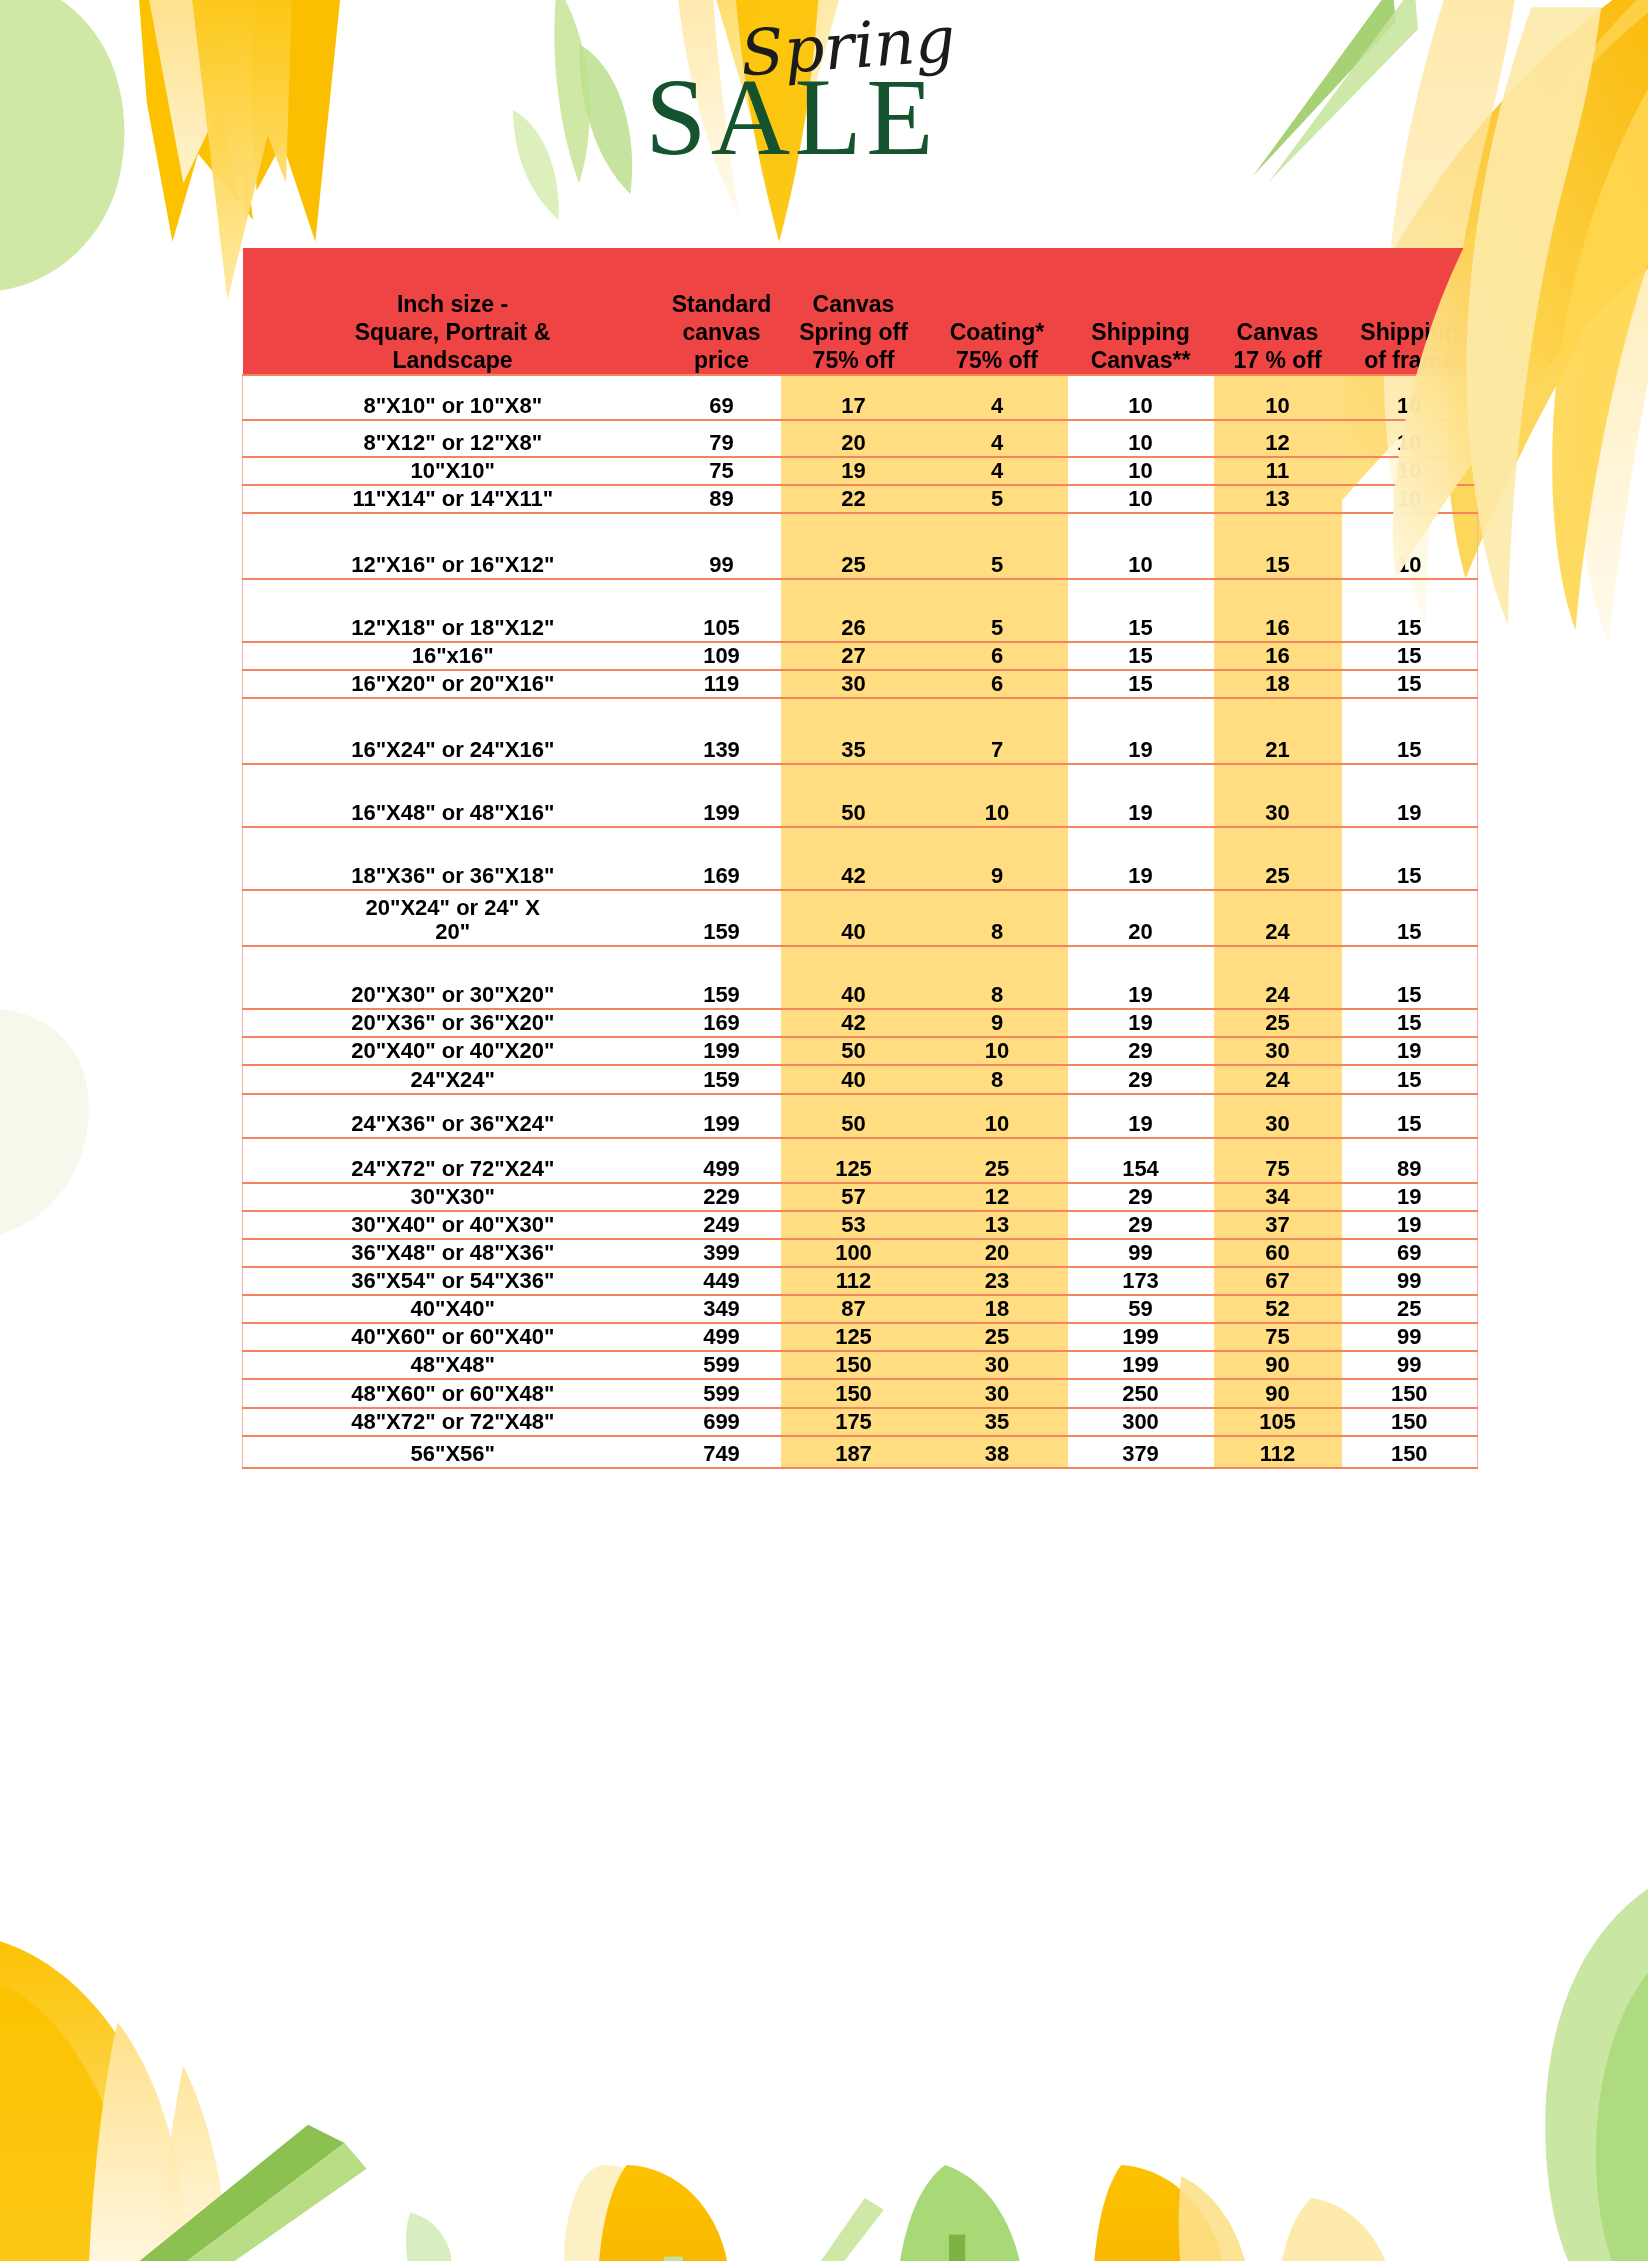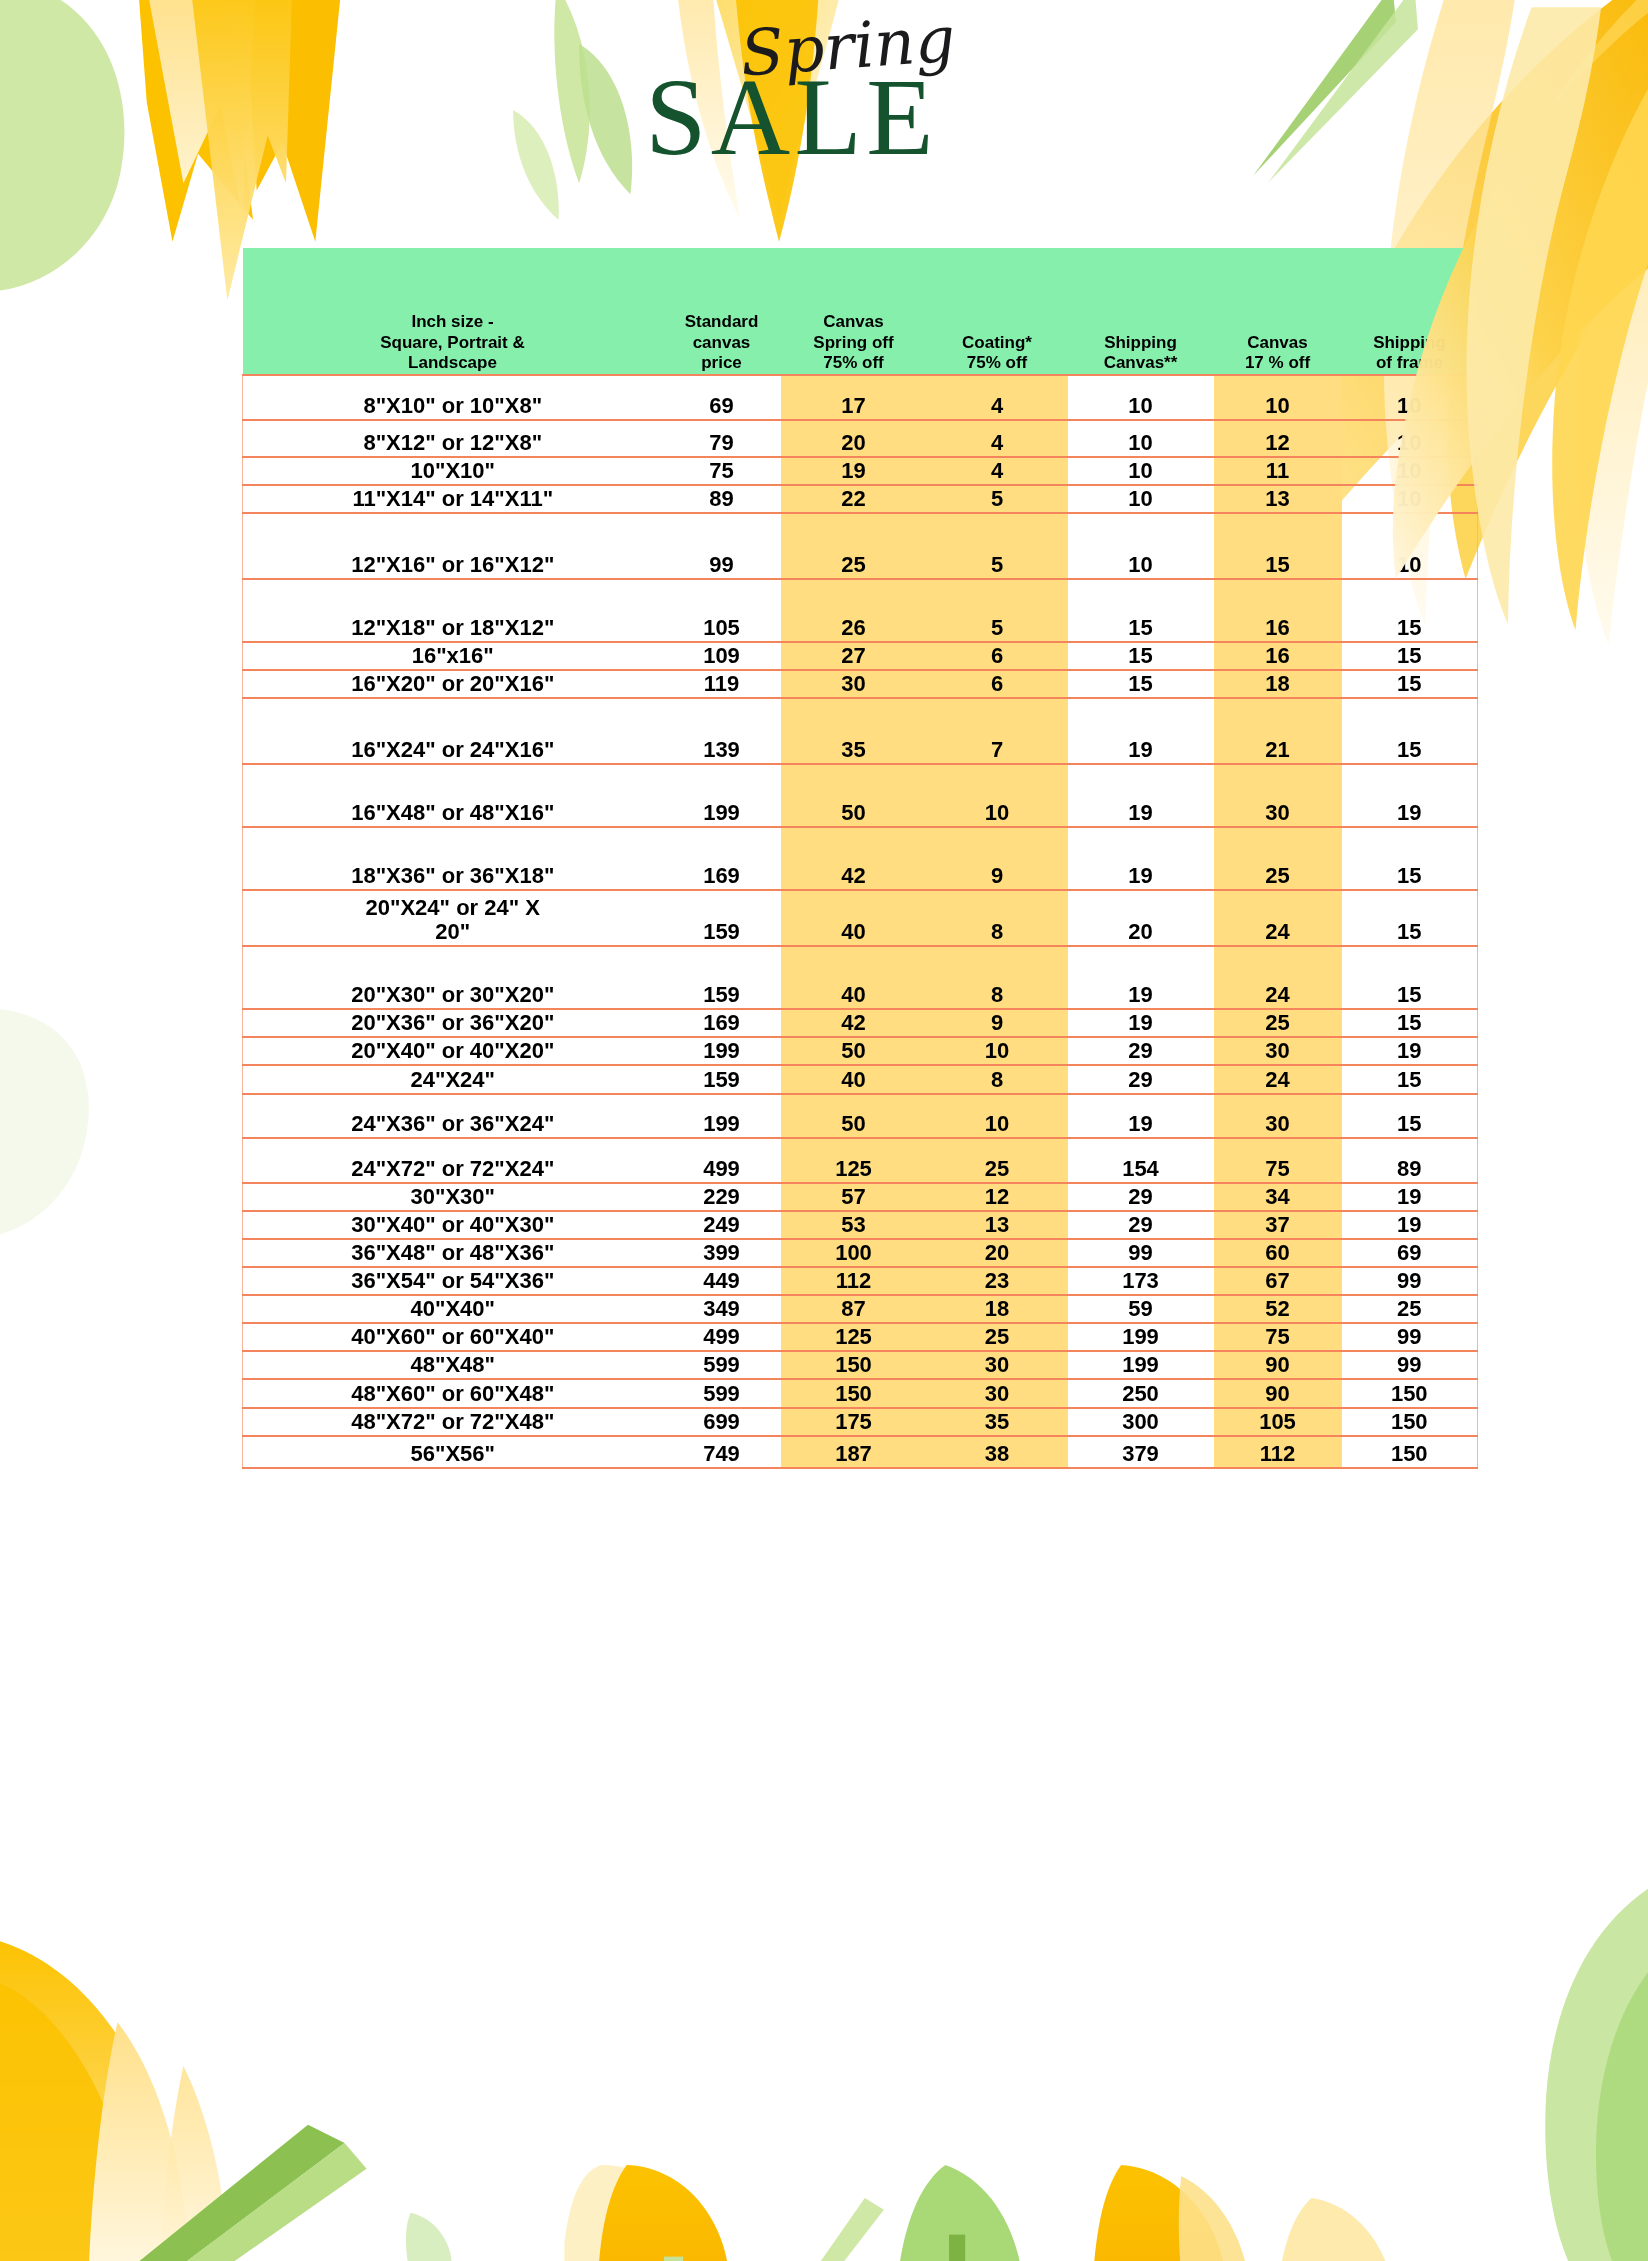--- a/index.html
+++ b/index.html
@@ -50,22 +50,22 @@
   
   col.c-size{width:420px;}
   col.c-std{width:118px;}
   col.c-spring{width:146px;}
   col.c-coat{width:141px;}
   col.c-shipc{width:146px;}
   col.c-frame{width:128px;}
   col.c-shipf{width:136px;}
 
   thead th{
-    background:#86efac;
-    font-size:17px;line-height:1.22;
+    background:#ef4444;
+    font-size:23px;line-height:1.22;
     text-align:center;
     vertical-align:bottom;
     padding:11.7px 2.9px 8.8px 2.9px;
     height:126px;
     border:none;
   }
   thead th .hl{display:block;}
 
   tbody td{
     font-size:22px;

